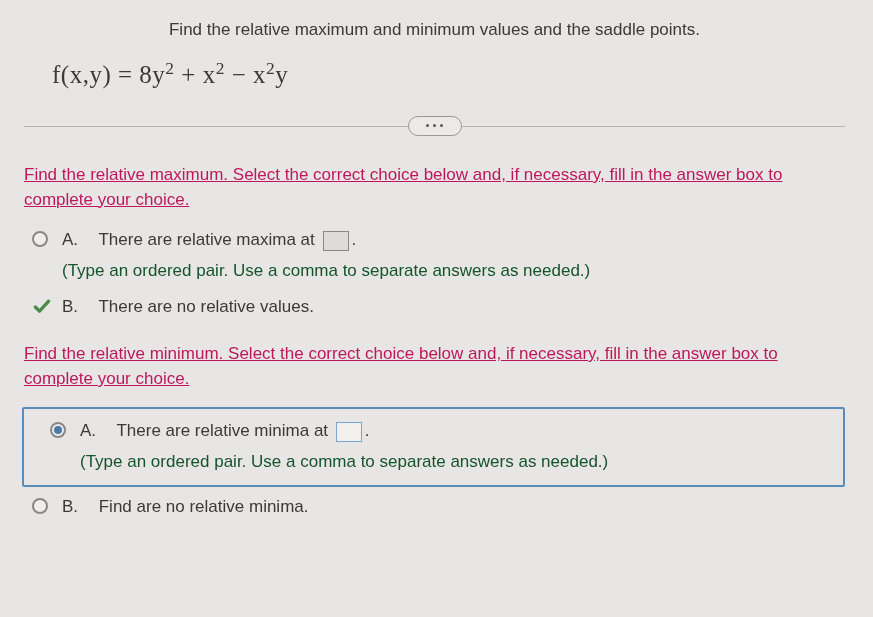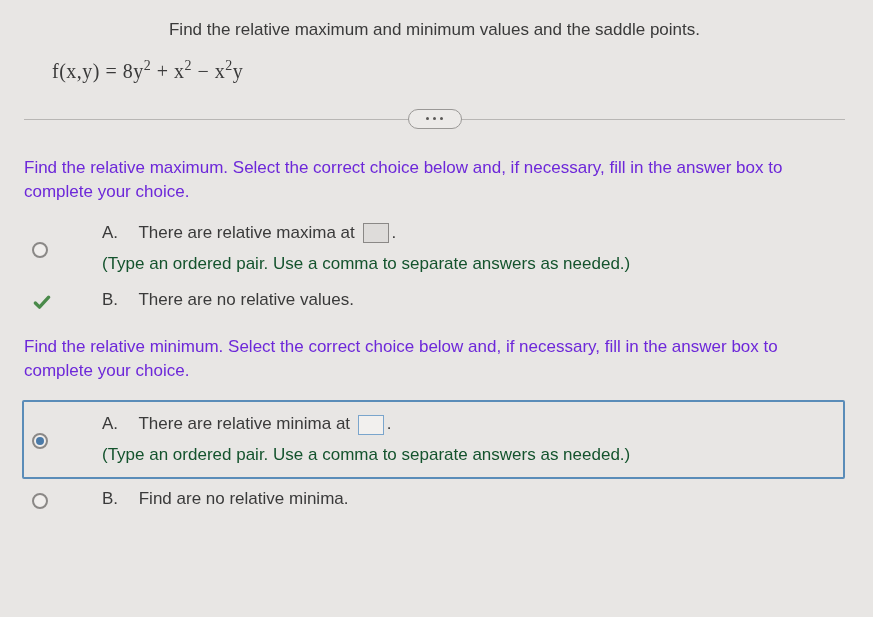--- a/index.html
+++ b/index.html
@@ -8,21 +8,21 @@
       background: #e8e6e4;
       color: #3a3a3a;
       width: 873px;
       height: 617px;
       padding: 18px 28px 18px 24px;
       font-size: 17px;
       line-height: 1.45;
       position: relative;
     }
     .question-stem { margin-bottom: 14px; color: #3a3a3a; text-align: center; }
-    .formula { margin: 10px 0 22px 28px; font-family: "Times New Roman", serif; font-size: 20px; letter-spacing: 0.5px;}
+    .formula { margin: 10px 0 22px 28px; font-family: "Times New Roman", serif; font-size: 25px; letter-spacing: 0.5px;}
     sup { font-size: 0.7em; vertical-align: super; line-height:0;}
     .divider-row {
       position: relative;
       height: 22px;
       margin-bottom: 26px;
       margin-top: 6px;
     }
     .divider-line {
       position: absolute;
       top: 50%;
@@ -39,27 +39,26 @@
       border-radius: 12px;
       width: 54px;
       height: 20px;
       display: flex;
       align-items: center;
       justify-content: center;
       cursor: pointer;
     }
     .pill-dots { display:flex; gap:4px;}
     .pill-dot { width:3px; height:3px; border-radius:50%; background:#5a5856;}
-    .sub-question { margin-bottom: 16px; color: #6d28d9;}
+    .sub-question { margin-bottom: 16px; color: #be185d; text-decoration: underline;}
     .choice-row {
       display: flex;
-      align-items: center;
+      align-items: flex-start;
       margin-left: 8px;
       margin-bottom: 12px;
-      gap: 40px;
     }
     .radio {
       width: 16px; height:16px;
       border: 2px solid #8a8886;
       border-radius: 50%;
       flex-shrink: 0;
       margin-top: 3px;
       margin-right: 14px;
       position: relative;
       background: #f0eeec;
@@ -94,21 +93,21 @@
       margin: 0 3px;
     }
     .answer-box.outlined {
       background: #f2f0ee;
       border: 1.5px solid #7aa5cc;
     }
     .hint { display:block; margin-top: 6px; color: #14532d;}
     .selected-box {
       border: 2px solid #5a8cb8;
       border-radius: 2px;
-      padding: 10px 10px 10px 0;
+      padding: 10px 10px 10px 18px;
       margin-left: -2px;
       margin-bottom: 8px;
     }
     .section-gap { height: 10px;}
   </style>
 </head>
 <body>
 
 <div class="question-stem">Find the relative maximum and minimum values and the saddle points.</div>
 

